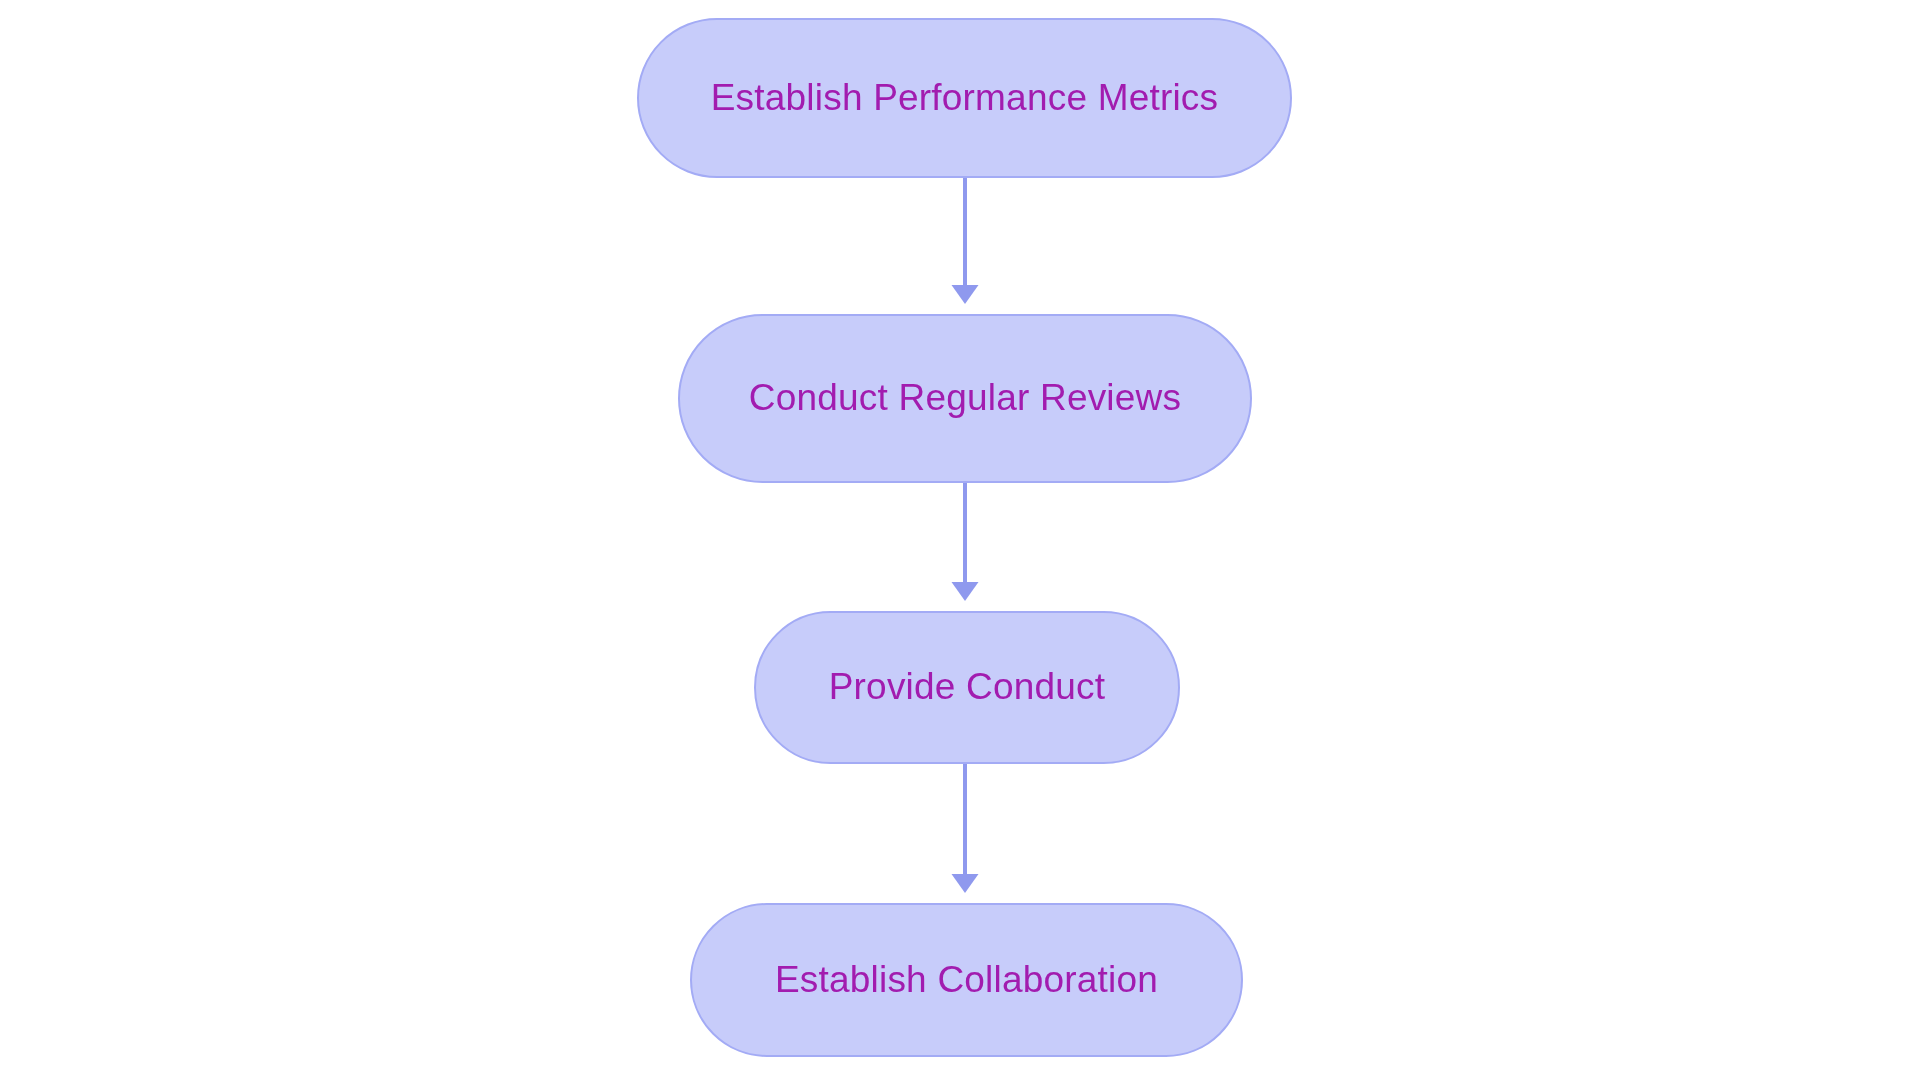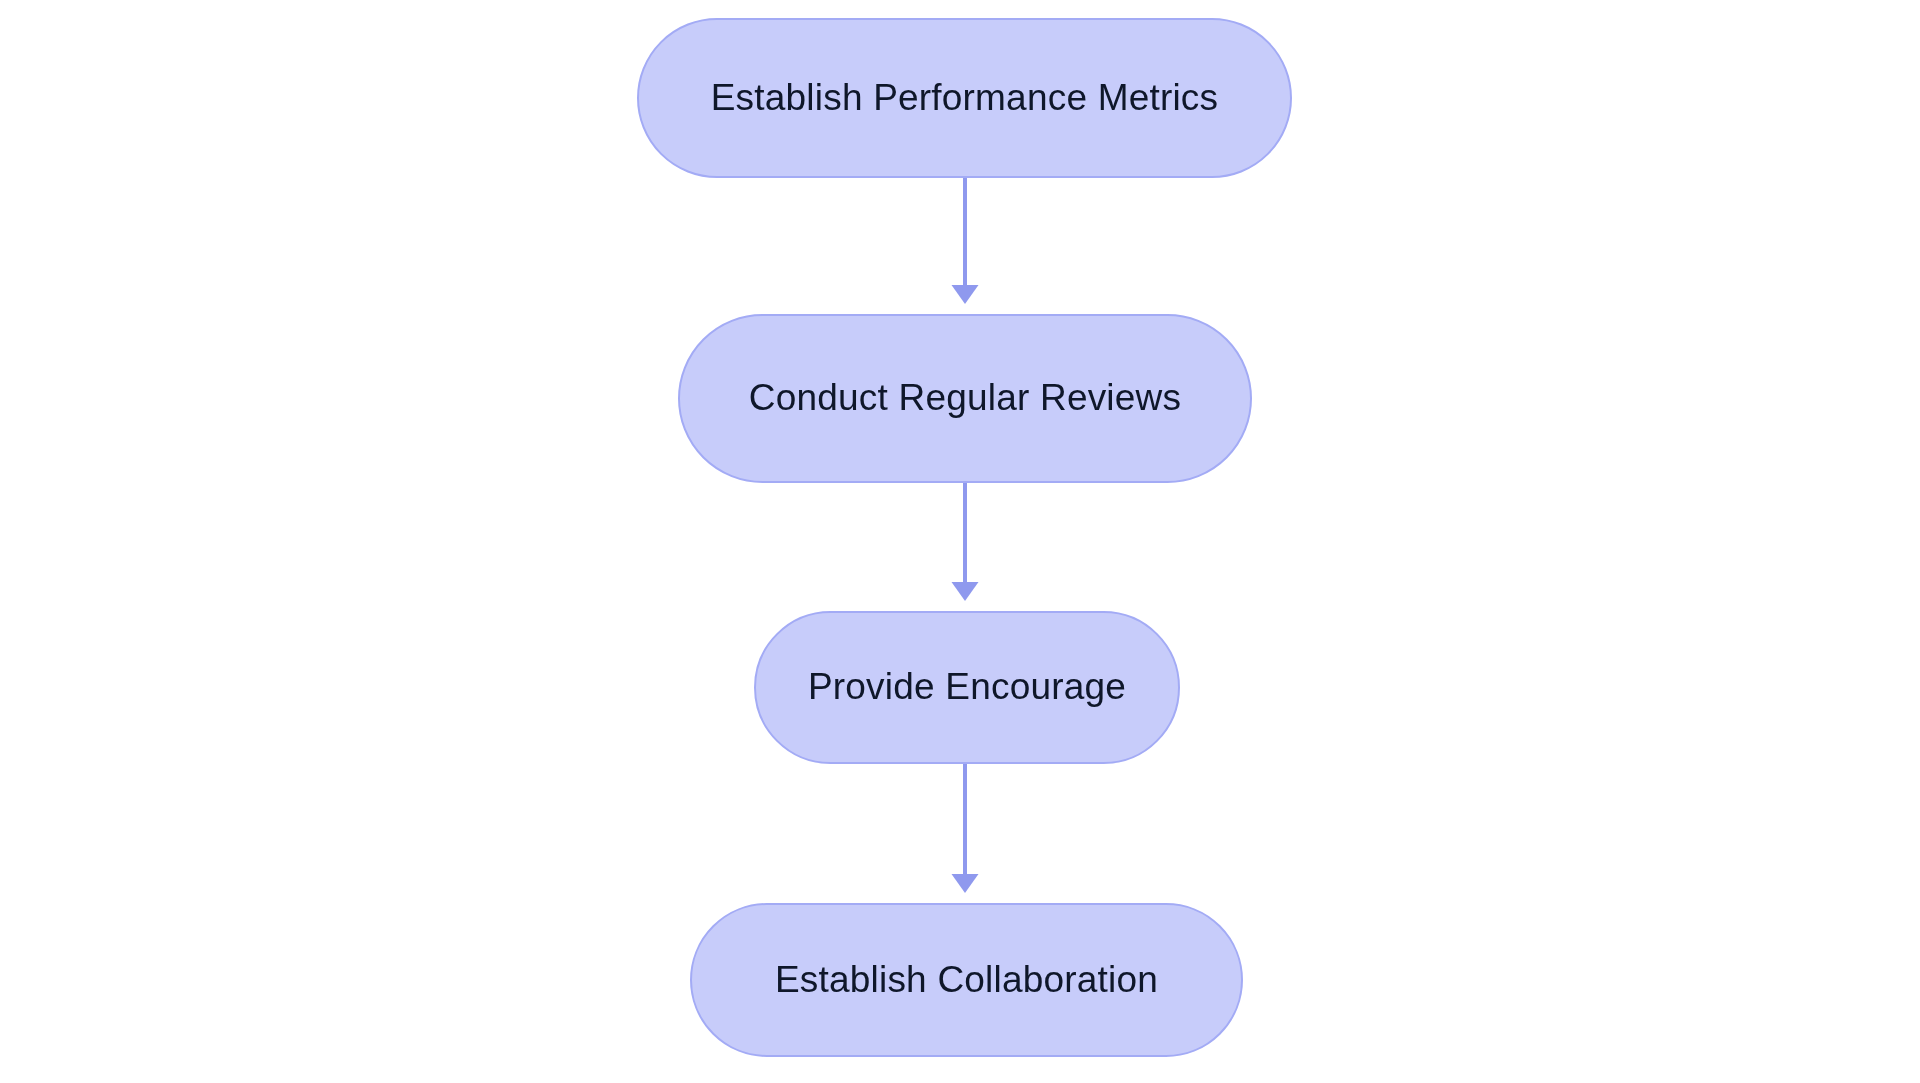--- a/index.html
+++ b/index.html
@@ -33,21 +33,21 @@
     box-sizing: border-box;
     display: flex;
     align-items: center;
     justify-content: center;
     background: #c7ccfa;
     border: 2px solid #a3abf5;
     border-radius: 999px;
     text-align: center;
   }
   .node-label {
-    color: #0f172a;
+    color: #a21caf;
     font-family: "Liberation Sans", sans-serif;
     font-size: 37px;
     font-weight: 400;
     line-height: 1.1;
     letter-spacing: 0.2px;
     white-space: nowrap;
   }
   
   #node-0 { left: 637px; top: 18px;  width: 655px; height: 160px; }
   #node-1 { left: 678px; top: 314px; width: 574px; height: 169px; align-items: center; }
@@ -79,20 +79,20 @@
 
   <div class="node" id="node-0">
     <span class="node-label">Establish Performance Metrics</span>
   </div>
 
   <div class="node" id="node-1">
     <span class="node-label">Conduct Regular Reviews</span>
   </div>
 
   <div class="node" id="node-2">
-    <span class="node-label">Provide Encourage</span>
+    <span class="node-label">Provide Conduct</span>
   </div>
 
   <div class="node" id="node-3">
     <span class="node-label">Establish Collaboration</span>
   </div>
 
 </div>
 
 </body></html>

